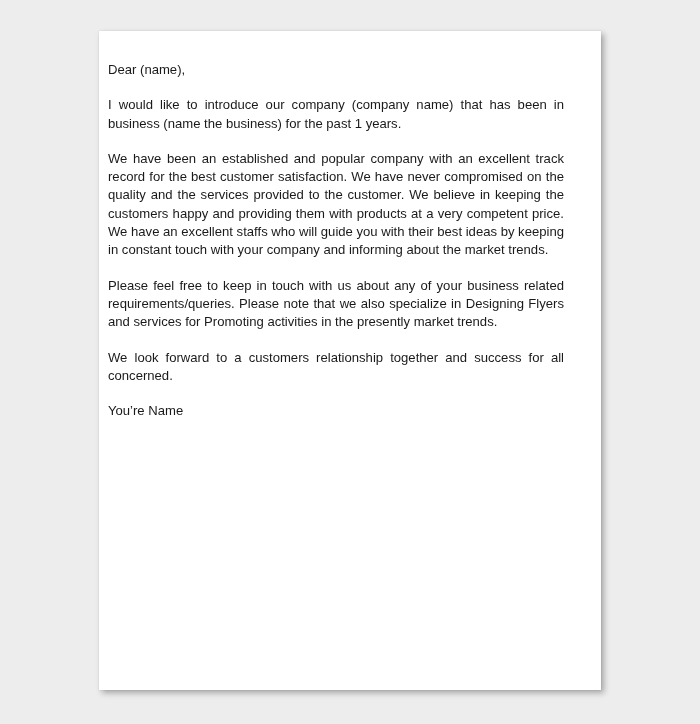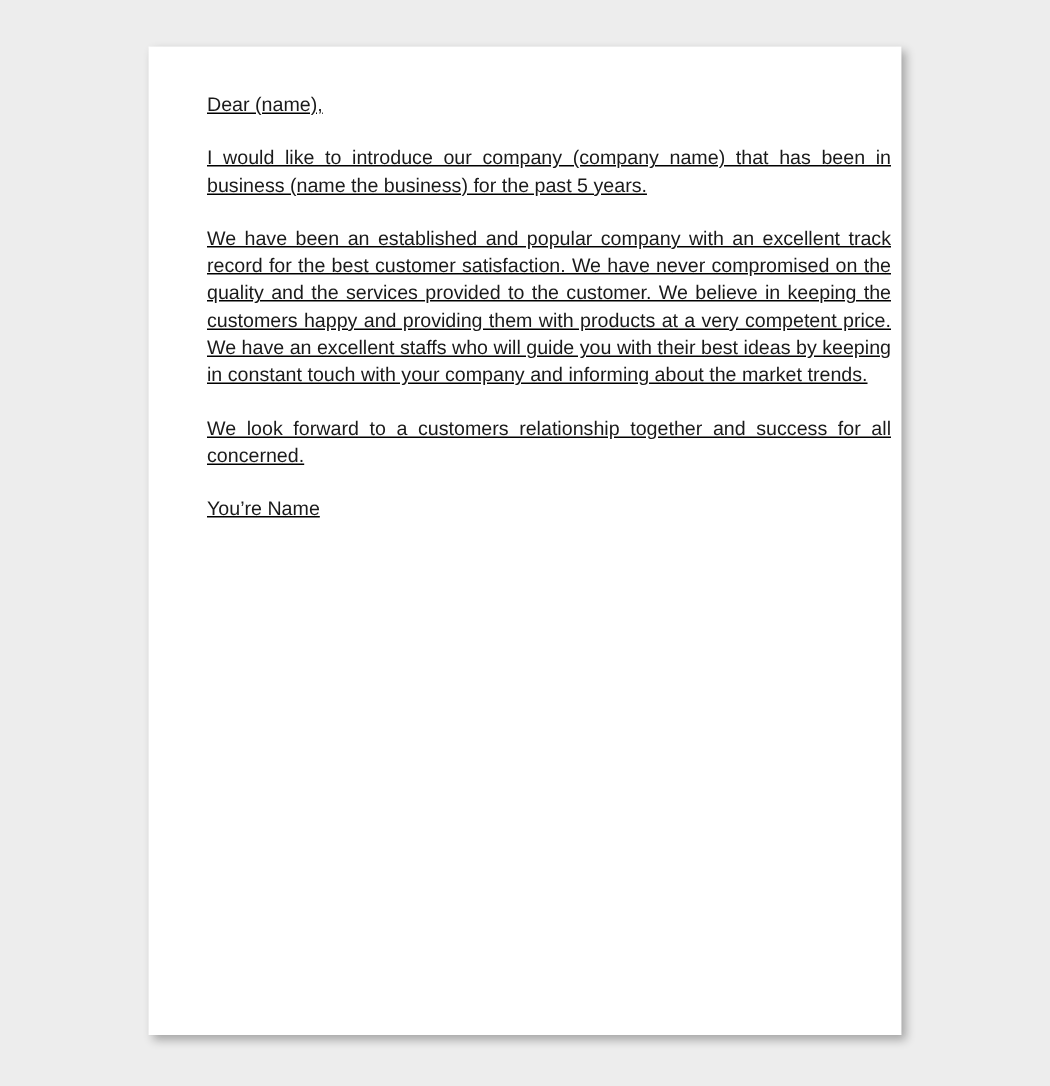--- a/index.html
+++ b/index.html
@@ -28,24 +28,23 @@
     width: 502px;
     height: 659px;
     background: #ffffff;
     box-shadow: 3px 3px 6px rgba(0, 0, 0, 0.30),
                 0 0 1px rgba(0, 0, 0, 0.18);
     box-sizing: border-box;
   }
 
   .letter-body {
     position: absolute;
-    left: 39px;
+    left: 9px;
     top: 30px;
     width: 456px;
-    text-decoration: underline;
   }
 
   .letter-para {
     margin: 0 0 17px 0;
     font-size: 13.1px;
     line-height: 18.3px;
     color: #1a1a1a;
     text-align: justify;
     text-justify: inter-word;
     -webkit-hyphens: none;
@@ -66,24 +65,25 @@
 <body>
 
 <div class="page-canvas">
 
   <div class="letter-page">
 
     <div class="letter-body">
 
       <p class="letter-para salutation">Dear (name),</p>
 
-      <p class="letter-para">I would like to introduce our company (company name) that has been in business (name the business) for the past 5 years.</p>
+      <p class="letter-para">I would like to introduce our company (company name) that has been in business (name the business) for the past 1 years.</p>
 
       <p class="letter-para">We have been an established and popular company with an excellent track record for the best customer satisfaction. We have never compromised on the quality and the services provided to the customer. We believe in keeping the customers happy and providing them with products at a very competent price. We have an excellent staffs who will guide you with their best ideas by keeping in constant touch with your company and informing about the market trends.</p>
 
+      <p class="letter-para">Please feel free to keep in touch with us about any of your business related requirements/queries. Please note that we also specialize in Designing Flyers and services for Promoting activities in the presently market trends.</p>
 
 
       <p class="letter-para">We look forward to a customers relationship together and success for all concerned.</p>
 
 
       <p class="letter-para signature">You’re Name</p>
 
     </div>
 
   </div>

